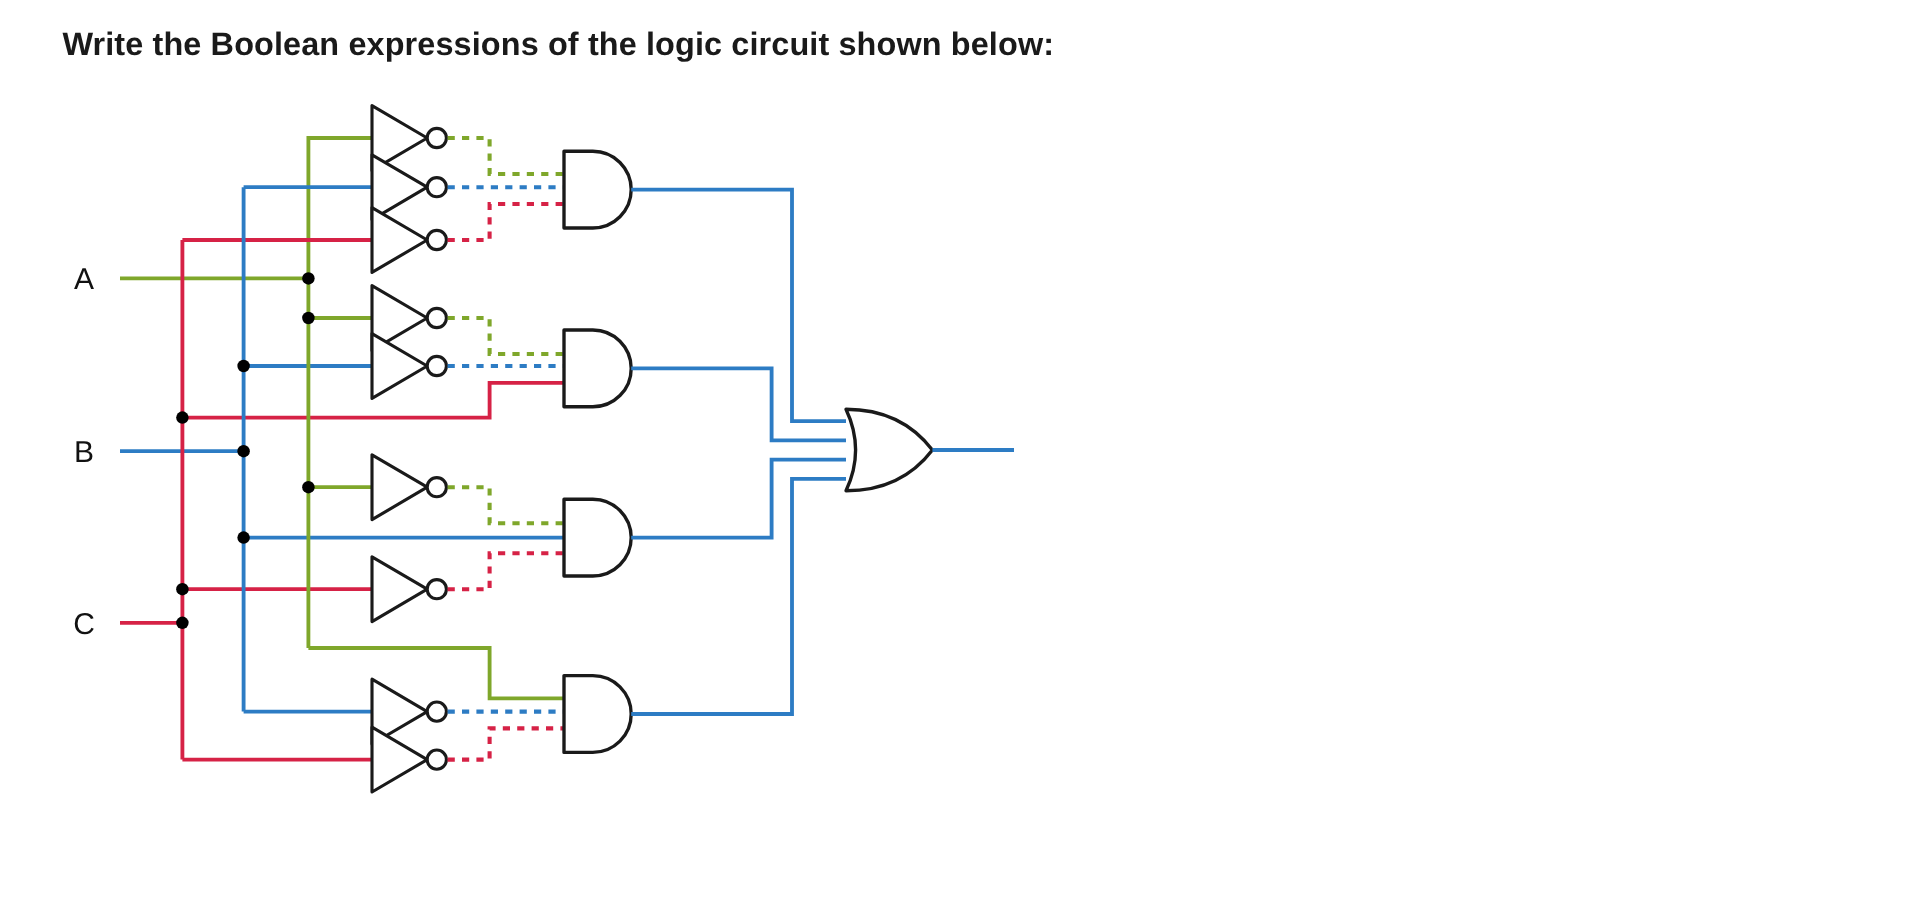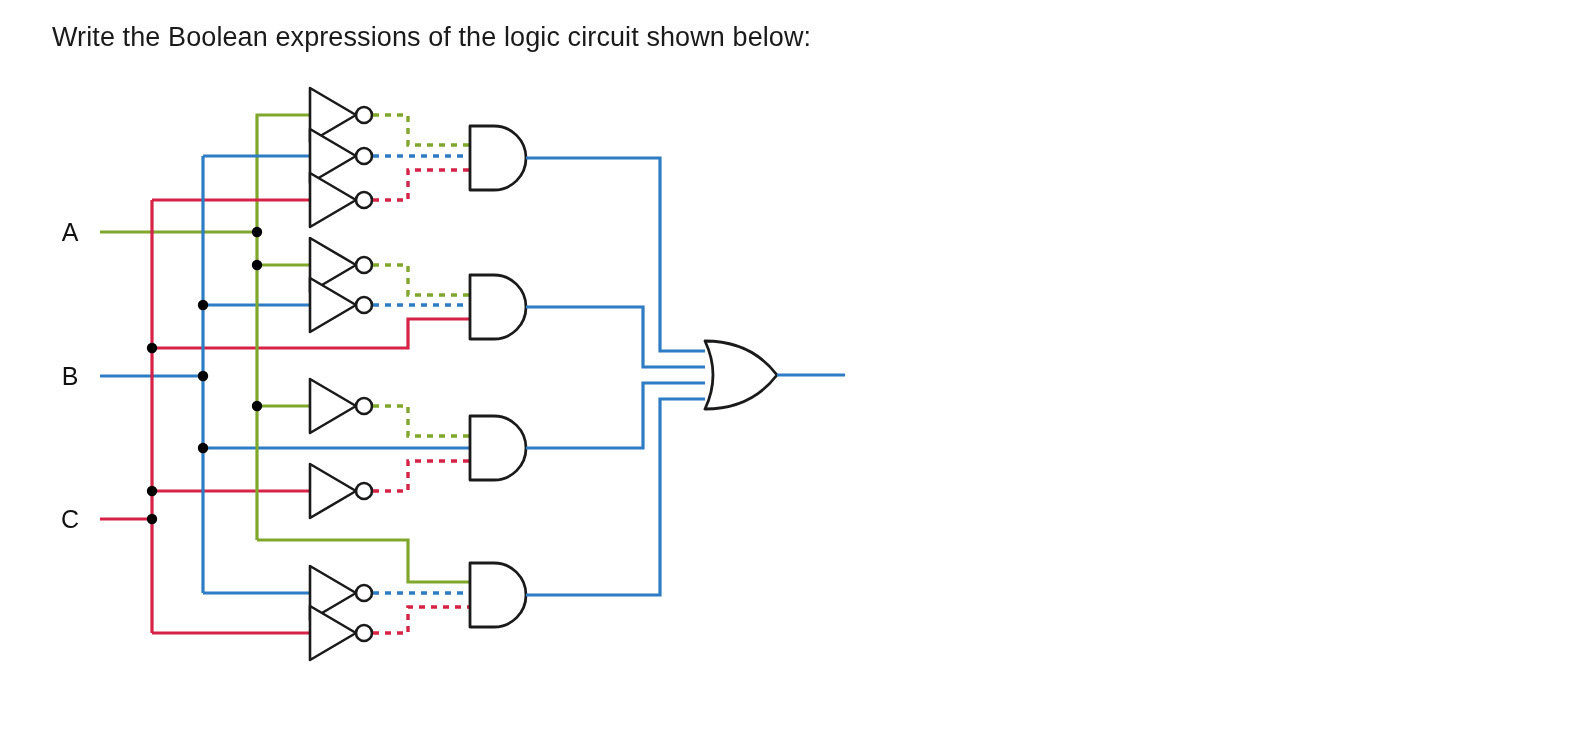--- a/index.html
+++ b/index.html
@@ -8,21 +8,21 @@
     width:1592px;height:748px;
     font-family:"Liberation Sans", sans-serif;
     color:#000;
     overflow:hidden;
     position:relative;
   }
   #question-title{
     position:absolute;
     left:52px; top:22px;
     font-size:27px;
-    font-weight:400;
+    font-weight:700;
     letter-spacing:0.1px;
     color:#1a1a1a;
     white-space:nowrap;
   }
   #circuit-wrap{
     position:absolute;
     left:0; top:60px;
     width:1592px; height:688px;
   }
   svg#circuit{display:block;}

